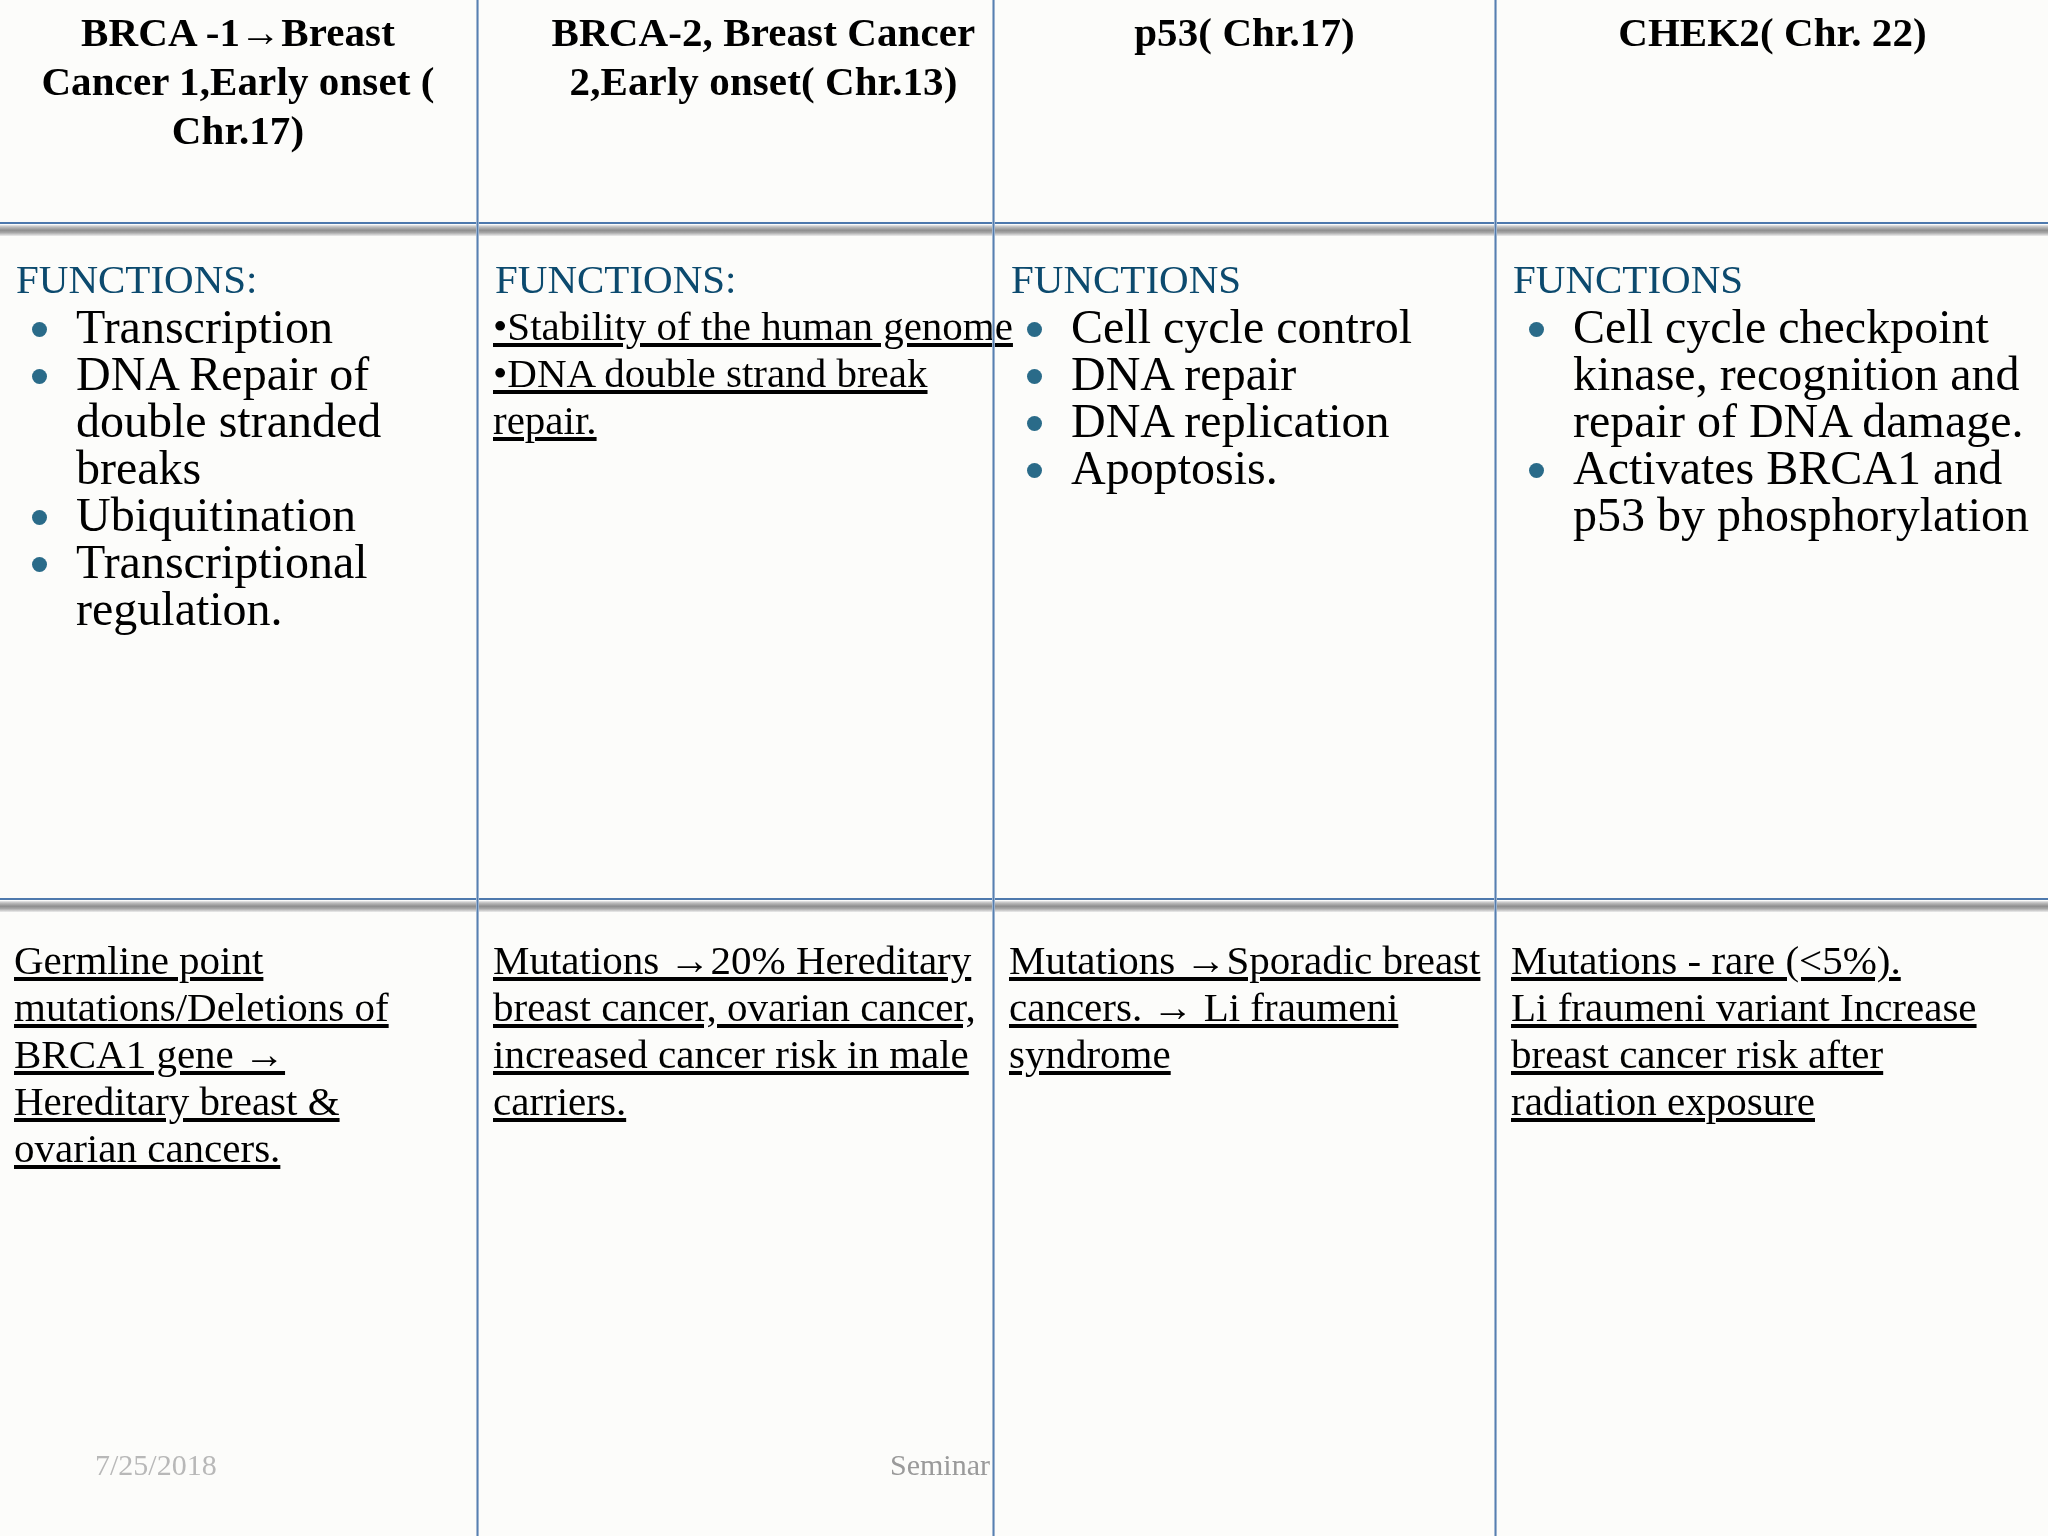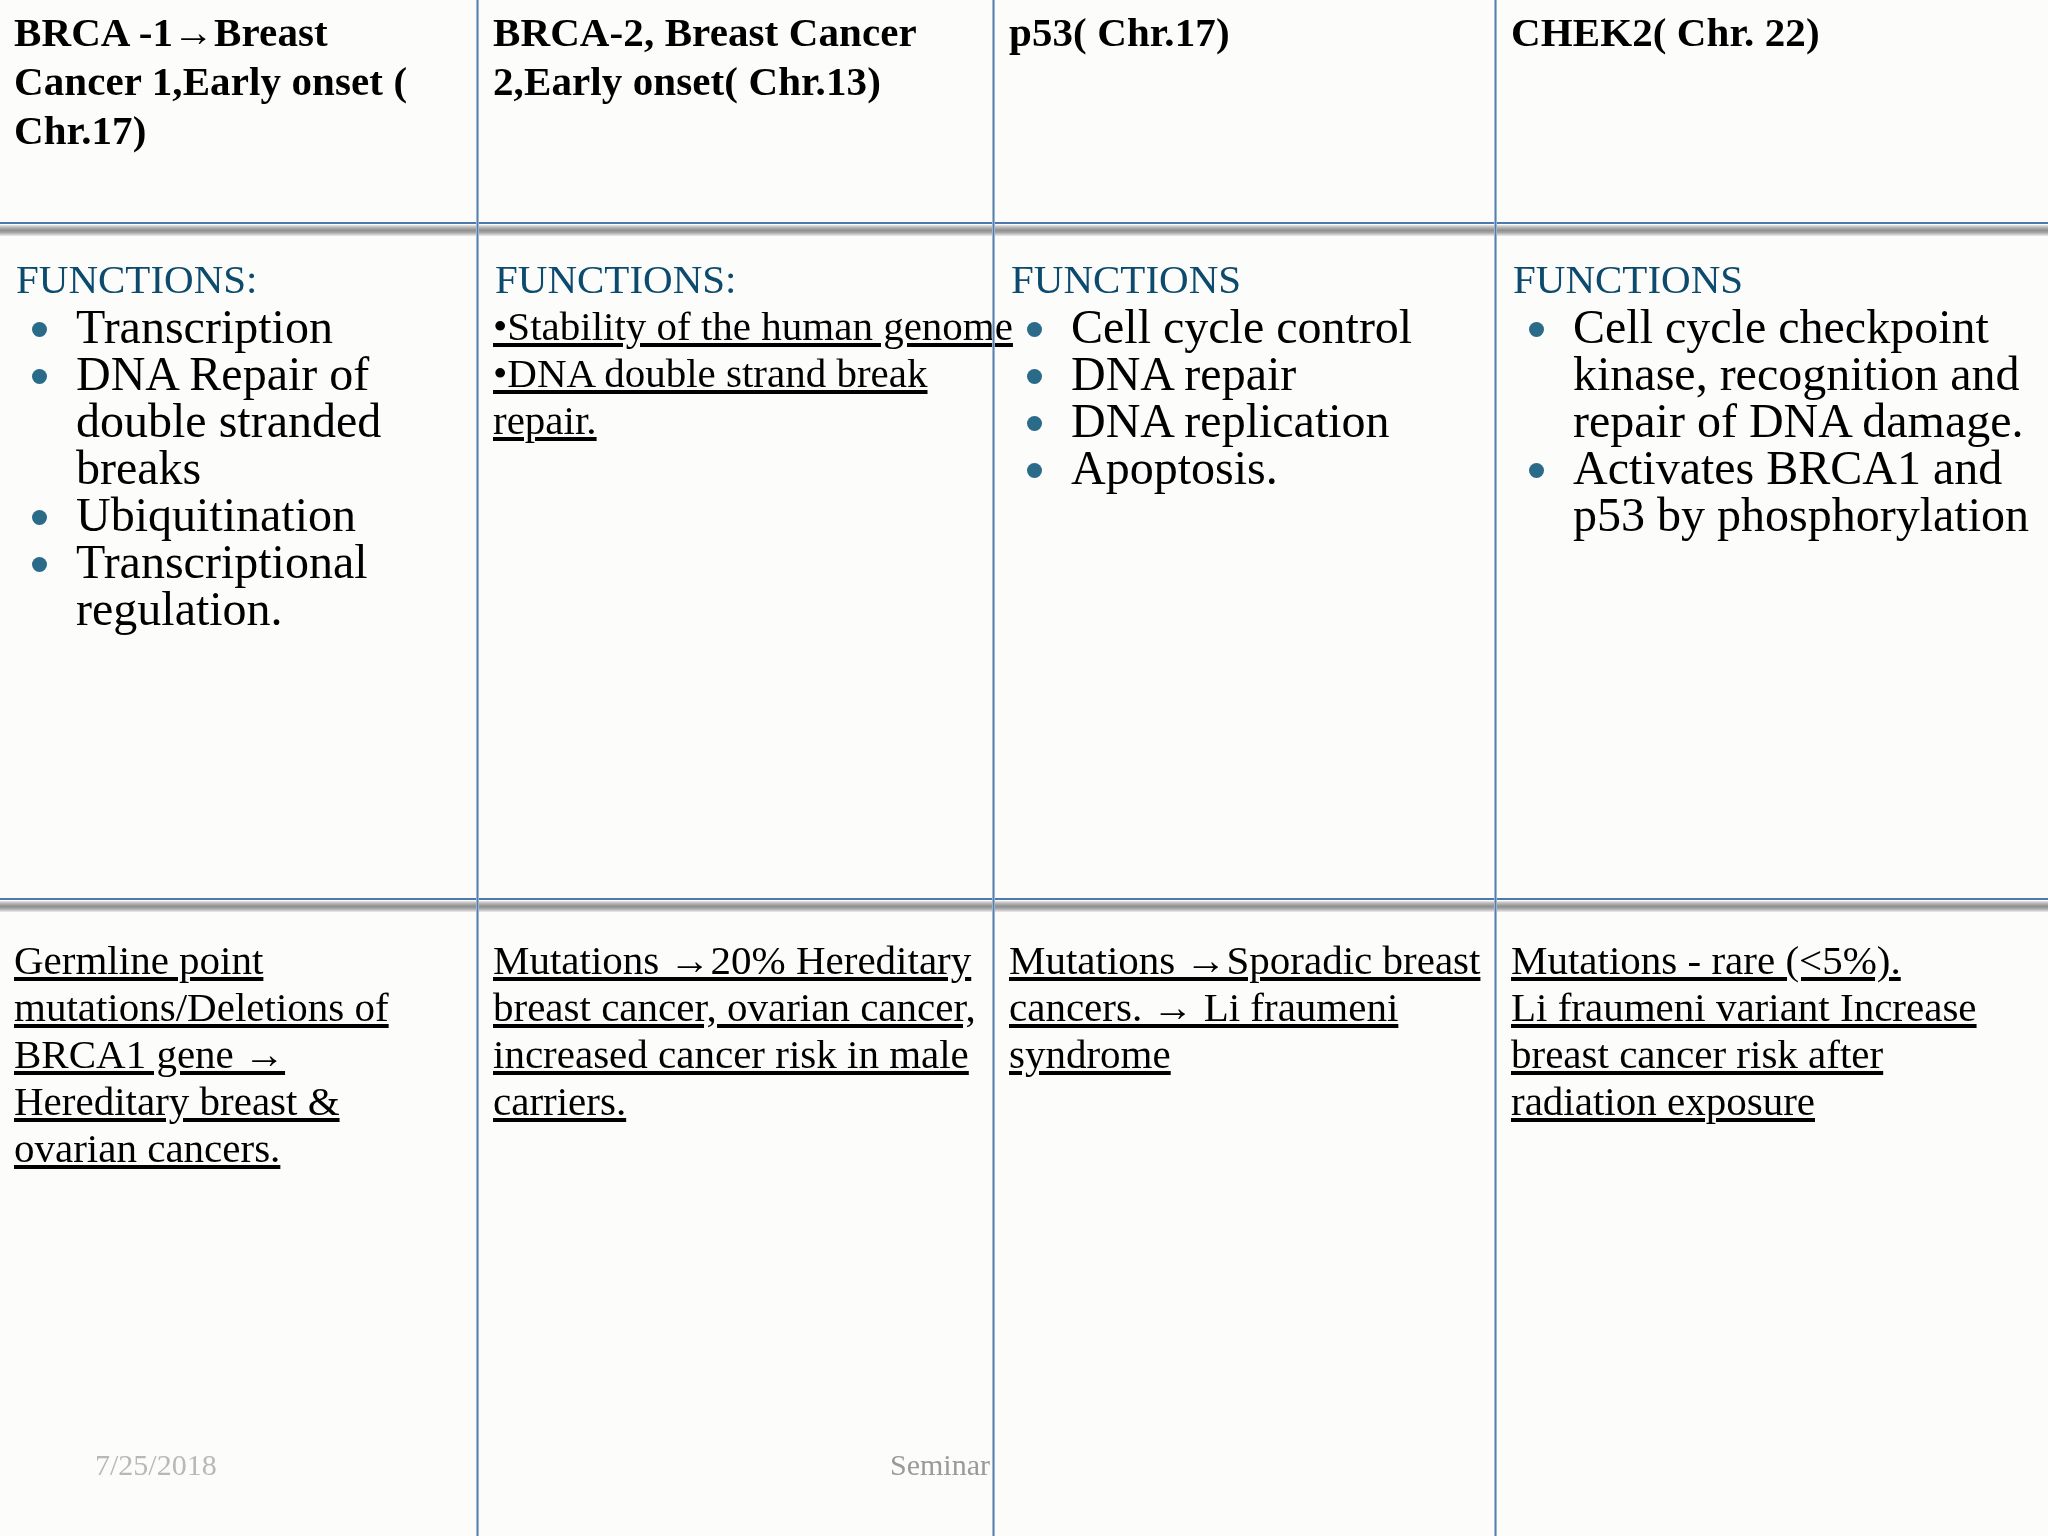--- a/index.html
+++ b/index.html
@@ -48,21 +48,21 @@
   .col4{left:1497px;width:551px;}
 
   .head{top:0;height:222px;padding:8px 14px 0 14px;}
   .body{top:238px;height:660px;padding:18px 10px 0 14px;}
   .foot{top:915px;height:560px;padding:22px 10px 0 14px;}
 
   .head-text{
     font-weight:bold;
     font-size:41px;
     line-height:49px;
-    text-align:left;
+    text-align:center;
     color:#000;
     letter-spacing:.1px;
   }
 
   .section-title{font-size:41px;line-height:47px;color:#0c4a6e;margin:0 0 0 2px;}
 
   
   ul.bul{list-style:none;margin:0;padding:0;}
   ul.bul li{
     position:relative;

